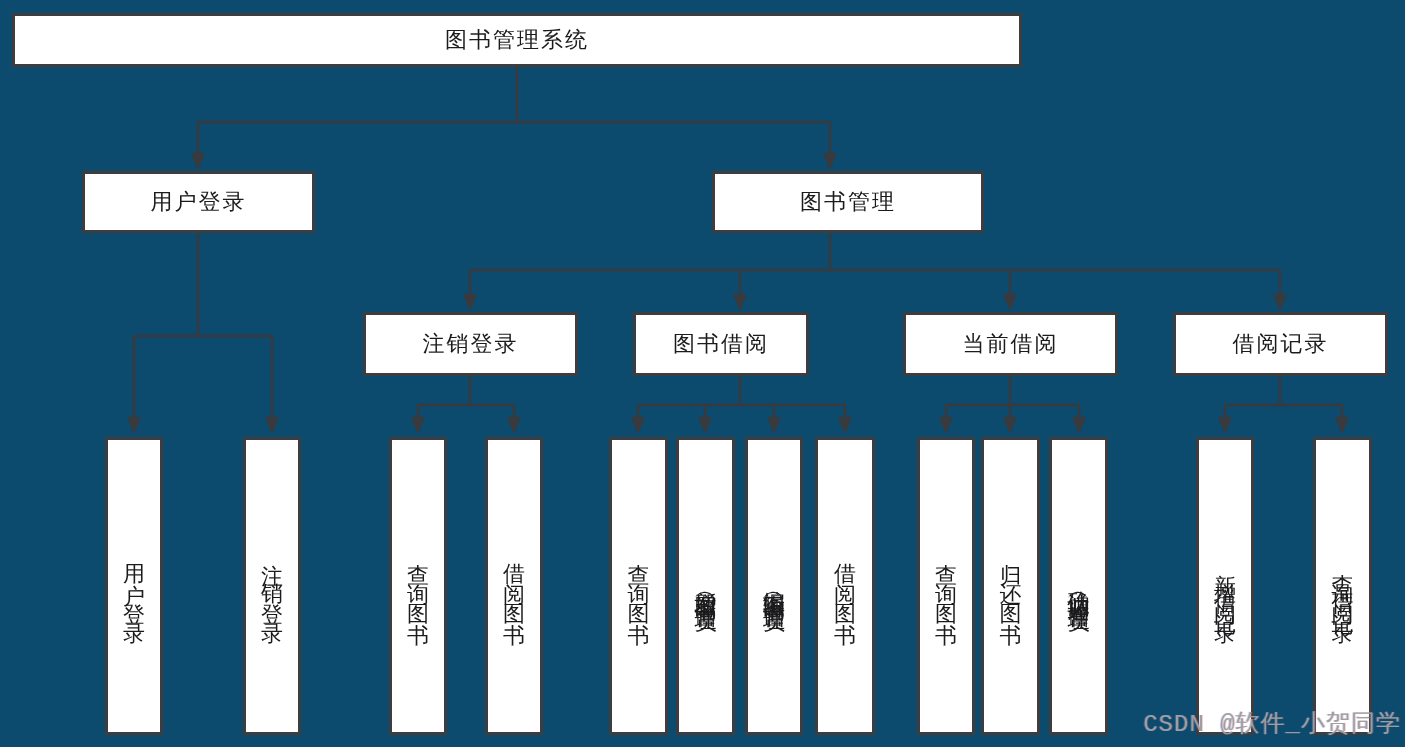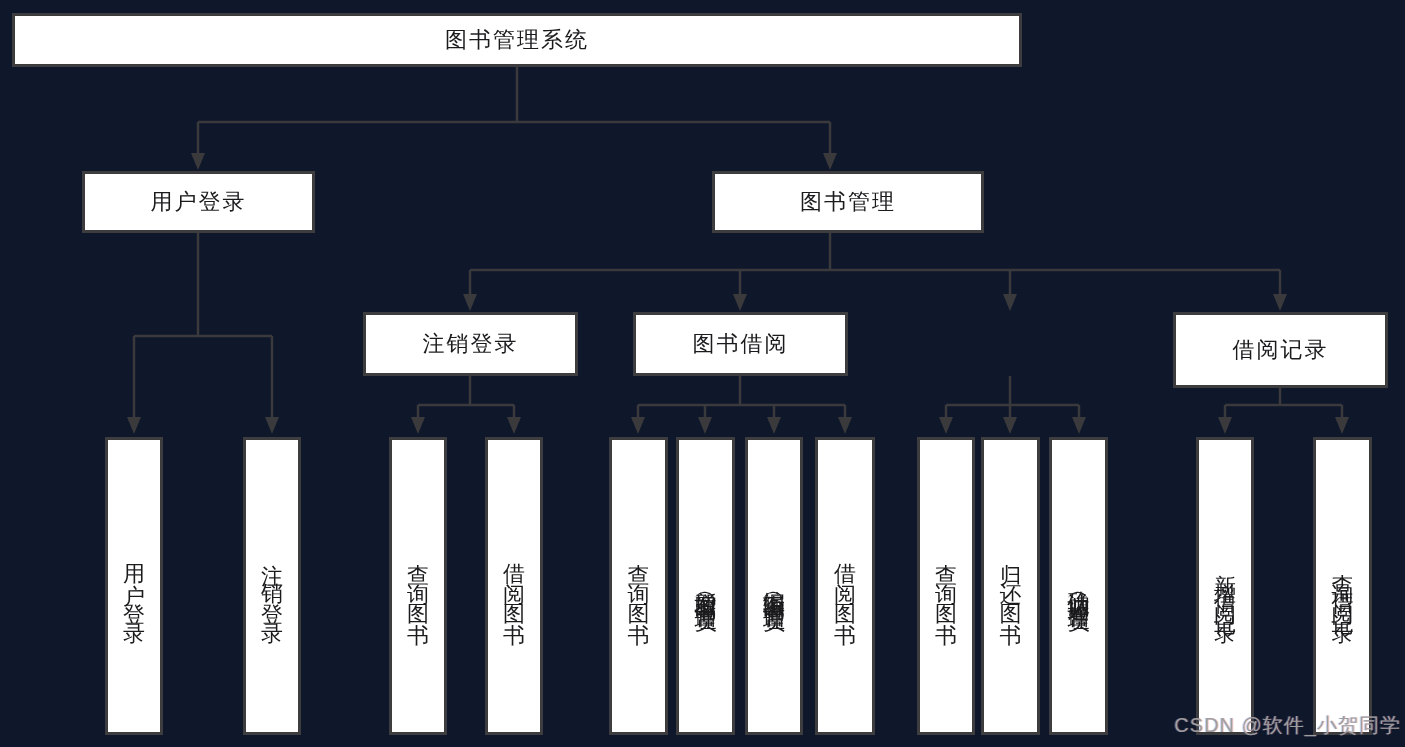--- a/index.html
+++ b/index.html
@@ -1,20 +1,20 @@
 <!DOCTYPE html>
 <html><head>
 <meta charset="utf-8">
 <title>图书管理系统</title>
 <style>
   html,body{margin:0;padding:0;background:#ffffff;}
   .canvas{
     position:relative;
     width:1405px;height:747px;
-    background:#0f172a;
+    background:#0c4a6e;
     font-family:"Liberation Sans", sans-serif;
     overflow:hidden;
   }
   svg.wires{position:absolute;left:0;top:0;width:1405px;height:747px;pointer-events:none;}
   .box{
     position:absolute;
     box-sizing:border-box;
     border:3px solid #3d3d3f;
     background:#ffffff;
     display:flex;align-items:center;justify-content:center;
@@ -29,25 +29,26 @@
     font-size:22px;
     color:#1b1b1d;
     line-height:1;
   }
   .sp-lg{letter-spacing:20px;}
   .sp-md{letter-spacing:10px;}
   .sp-sm{letter-spacing:3px;}
   .watermark{
     position:absolute;
     right:4px;bottom:8px;
-    font-size:20px;
+    font-size:24px;
     color:#9e9e9e;
     letter-spacing:1px;
     text-shadow:1px 0 0 rgba(230,120,120,0.35), -1px 0 0 rgba(120,150,230,0.35);
     z-index:3;
+    font-family:Liberation Mono, monospace;
   }
 </style>
 </head>
 <body>
 
 <div class="canvas">
 
   <svg class="wires" viewBox="0 0 1405 747" xmlns="http://www.w3.org/2000/svg">
     <g stroke="#3a3a3c" stroke-width="2.5" fill="none">
       <path d="M517 67 V122 M198 122 H830 M198 122 V156 M830 122 V156"></path>
@@ -88,24 +89,27 @@
   <div class="box" style="left:82px;top:171px;width:233px;height:62px">
     <span>用户登录</span>
   </div>
   <div class="box" style="left:712px;top:171px;width:272px;height:62px">
     <span>图书管理</span>
   </div>
 
   <div class="box" style="left:363px;top:312px;width:215px;height:64px">
     <span>注销登录</span>
   </div>
-  <div class="box" style="left:633px;top:312px;width:215px;height:64px">
+  <div class="box" style="left:633px;top:312px;width:176px;height:64px">
     <span>图书借阅</span>
   </div>
-  <div class="box" style="left:1173px;top:312px;width:215px;height:76px">
+  <div class="box" style="left:903px;top:312px;width:215px;height:64px">
+    <span>当前借阅</span>
+  </div>
+  <div class="box" style="left:1173px;top:312px;width:215px;height:64px">
     <span>借阅记录</span>
   </div>
 
   <div class="box vbox" style="left:105px;top:437px;width:58px;height:298px">
     <span class="vtext sp-lg">用户登录</span>
   </div>
   <div class="box vbox" style="left:243px;top:437px;width:58px;height:298px">
     <span class="vtext sp-lg">注销登录</span>
   </div>
 

